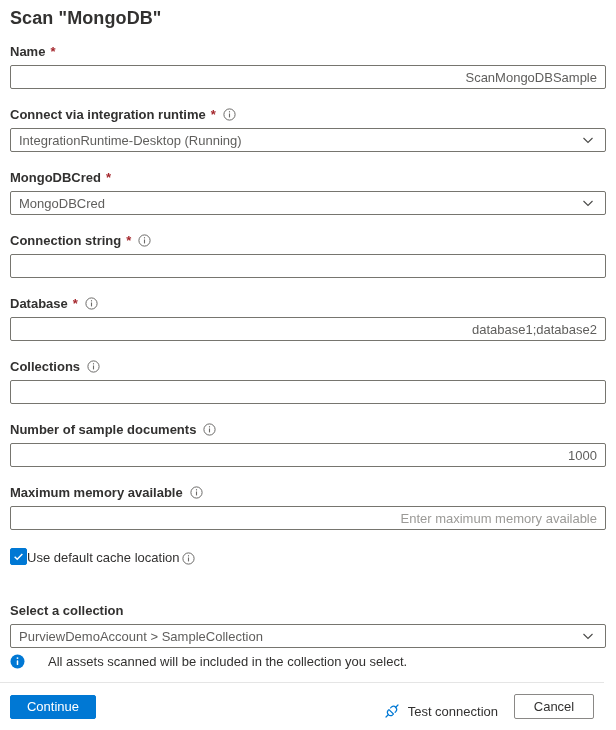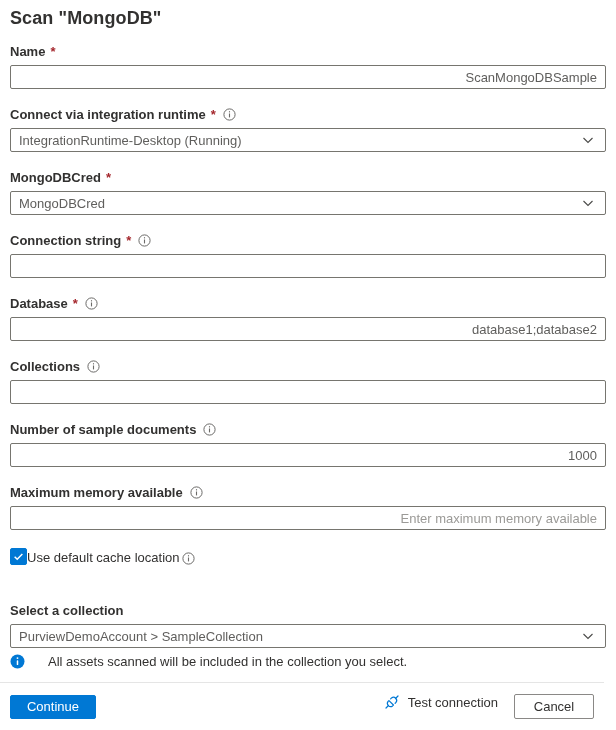--- a/index.html
+++ b/index.html
@@ -102,21 +102,21 @@
     border: 1px solid #0078d4;
     border-radius: 2px;
     font-family: "Liberation Sans", "DejaVu Sans", sans-serif;
     font-size: 13px;
     cursor: pointer;
     padding: 0 14px;
   }
   .footer-right {
     margin-left: auto;
     display: flex;
-    align-items: flex-start;
+    align-items: flex-end;
     gap: 16px;
   }
   .btn-link {
     display: flex;
     align-items: center;
     gap: 8px;
     background: transparent;
     border: none;
     font-family: "Liberation Sans", "DejaVu Sans", sans-serif;
     font-size: 13px;

